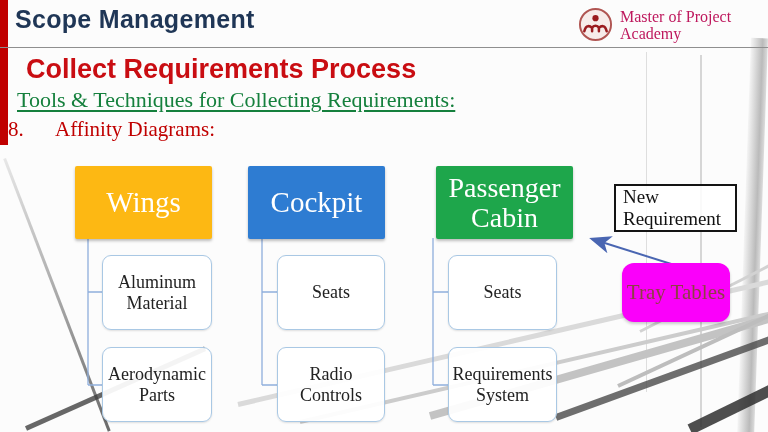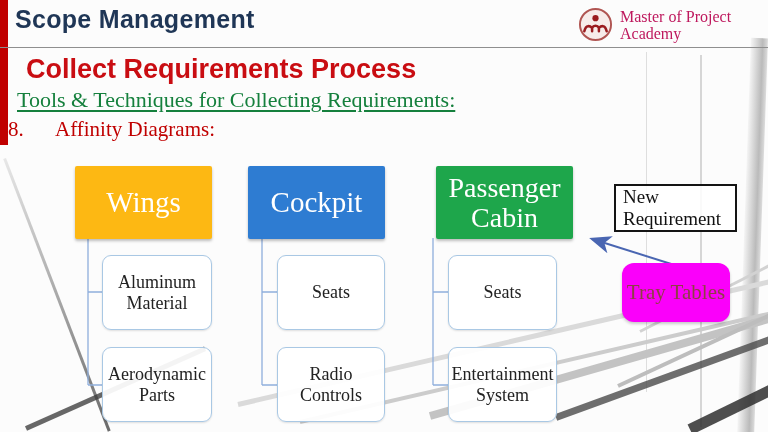--- a/index.html
+++ b/index.html
@@ -132,18 +132,18 @@
 
   <div class="parent-box pb-wings">Wings</div>
   <div class="parent-box pb-cockpit">Cockpit</div>
   <div class="parent-box pb-cabin">Passenger Cabin</div>
 
   <div class="child-box row1 col1">Aluminum Material</div>
   <div class="child-box row2 col1">Aerodynamic Parts</div>
   <div class="child-box row1 col2">Seats</div>
   <div class="child-box row2 col2">Radio Controls</div>
   <div class="child-box row1 col3">Seats</div>
-  <div class="child-box row2 col3">Entertainment System</div>
+  <div class="child-box row2 col3">Requirements System</div>
 
   <div class="callout-box">New Requirement</div>
   <div class="new-node">Tray Tables</div>
 
 </div>
 
 </body></html>

